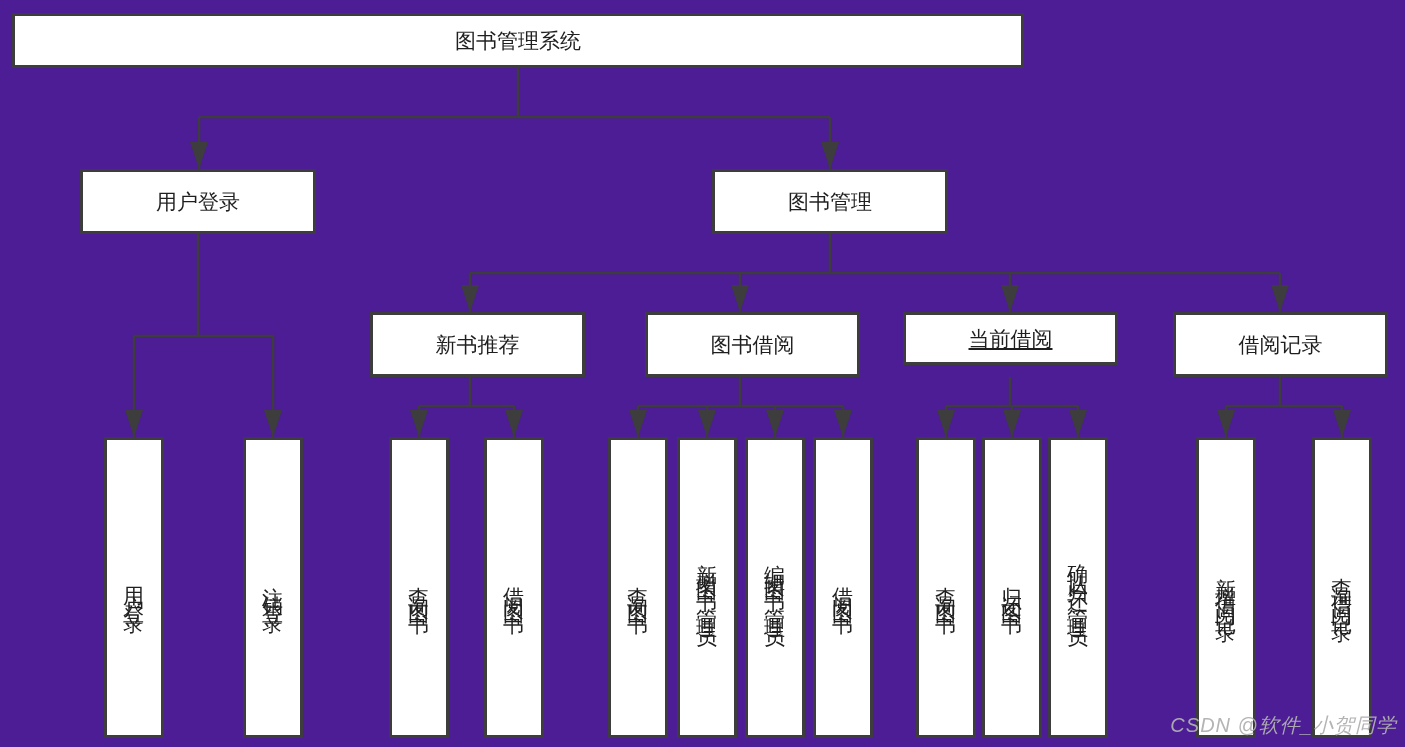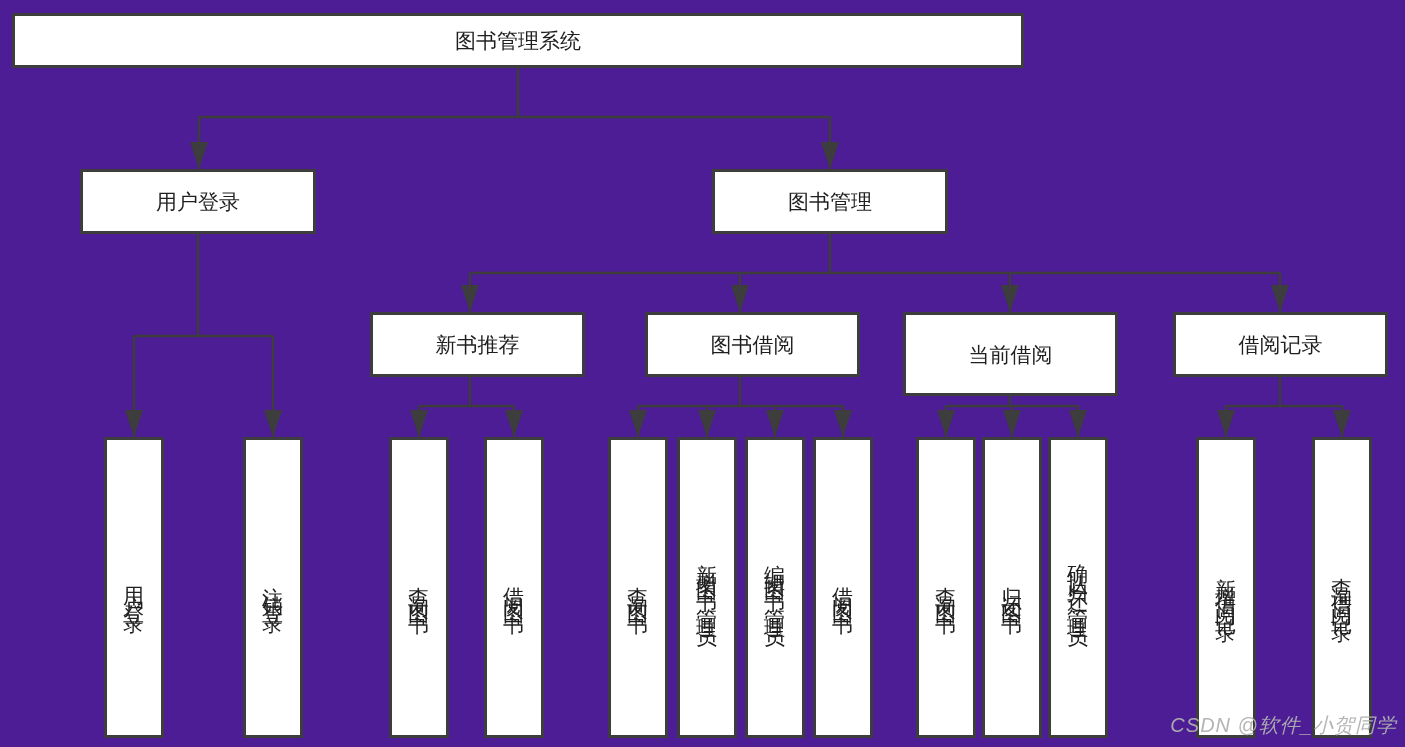--- a/index.html
+++ b/index.html
@@ -69,21 +69,21 @@
     </g>
   </svg>
 
   <div class="node" style="left:12px; top:13px; width:1012px; height:55px;">图书管理系统</div>
 
   <div class="node" style="left:80px; top:169px; width:236px; height:65px;">用户登录</div>
   <div class="node" style="left:712px; top:169px; width:236px; height:65px;">图书管理</div>
 
   <div class="node" style="left:363px; top:312px; width:215px; height:65px;margin-left:7px;">新书推荐</div>
   <div class="node" style="left:645px; top:312px; width:215px; height:65px;">图书借阅</div>
-  <div class="node" style="left:903px; top:312px; width:215px; height:84px;">当前借阅</div>
+  <div class="node" style="left:903px; top:312px; width:215px; height:53px;text-decoration:underline;">当前借阅</div>
   <div class="node" style="left:1173px; top:312px; width:215px; height:65px;">借阅记录</div>
 
   <div class="node vertical" style="left:104px; top:437px; width:60px; height:301px;">用户登录</div>
   <div class="node vertical" style="left:243px; top:437px; width:60px; height:301px;">注销登录</div>
 
   <div class="node vertical" style="left:389px; top:437px; width:60px; height:301px;">查询图书</div>
   <div class="node vertical" style="left:484px; top:437px; width:60px; height:301px;">借阅图书</div>
 
   <div class="node vertical" style="left:608px; top:437px; width:60px; height:301px;">查询图书</div>
   <div class="node vertical" style="left:677px; top:437px; width:60px; height:301px;">新增图书（管理员）</div>

